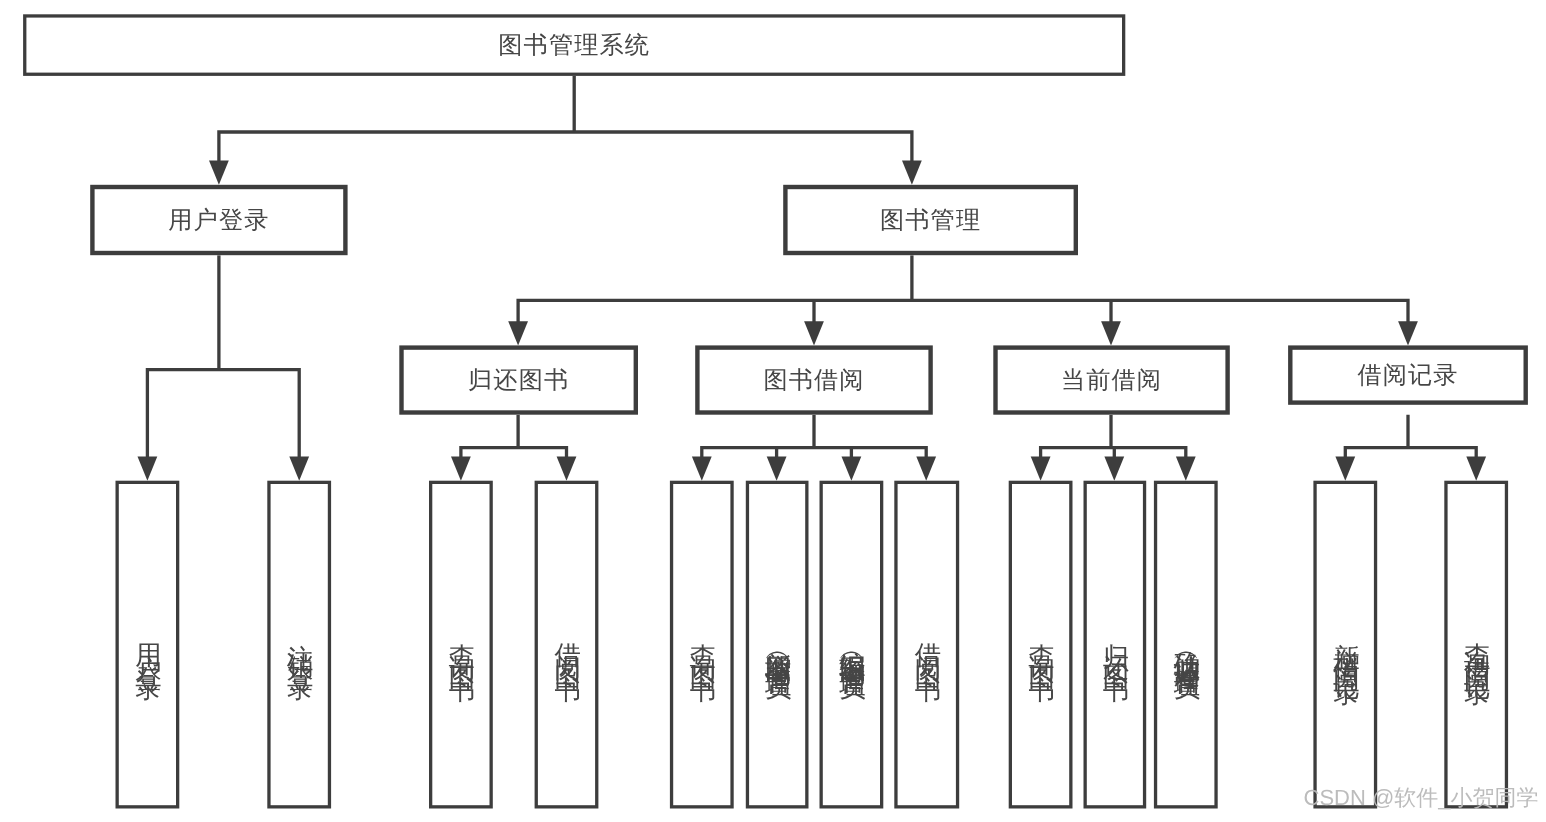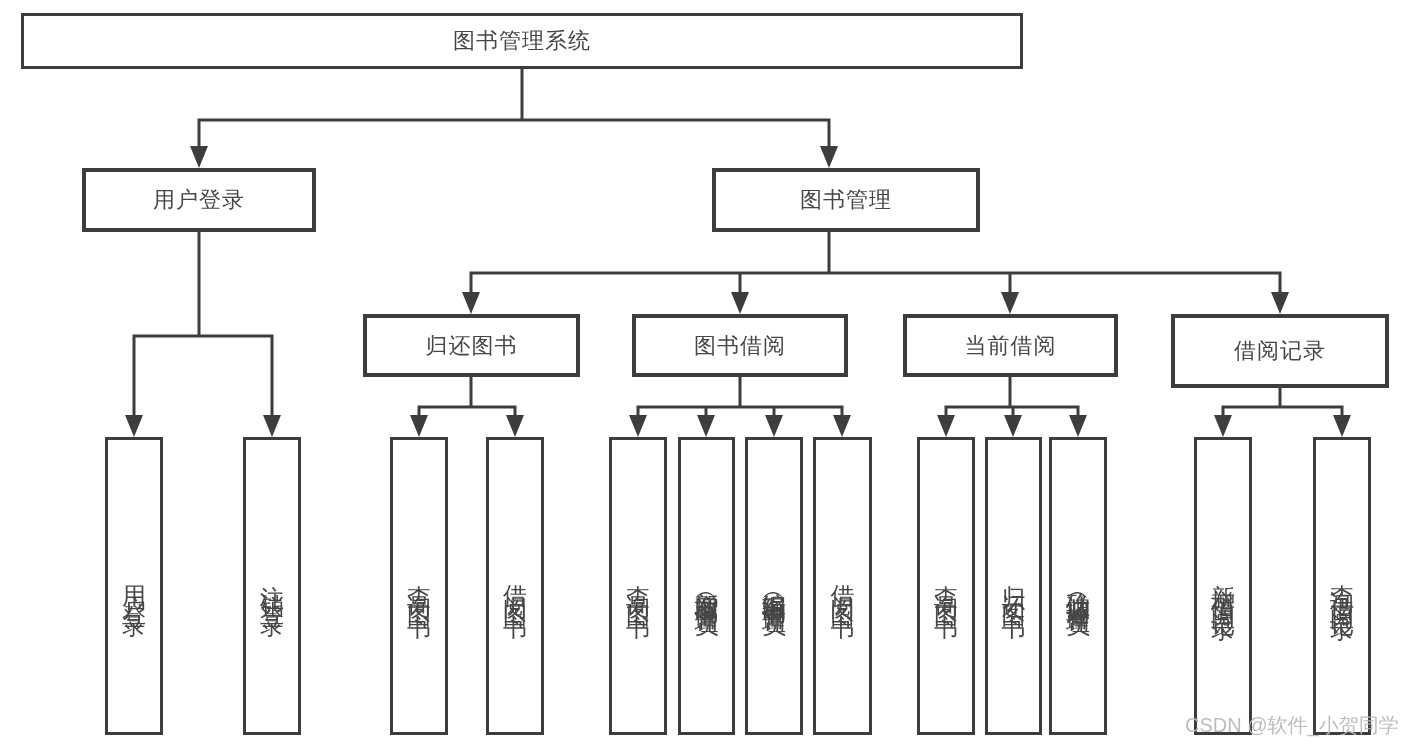--- a/index.html
+++ b/index.html
@@ -96,21 +96,21 @@
 
   <div class="node lvl3" style="left:363px;top:314px;width:217px;height:63px;">
     <span class="h-label">归还图书</span>
   </div>
   <div class="node lvl3" style="left:632px;top:314px;width:216px;height:63px;">
     <span class="h-label">图书借阅</span>
   </div>
   <div class="node lvl3" style="left:903px;top:314px;width:215px;height:63px;justify-content:center;">
     <span class="h-label">当前借阅</span>
   </div>
-  <div class="node lvl3" style="left:1171px;top:314px;width:218px;height:74px;">
+  <div class="node lvl3" style="left:1171px;top:314px;width:218px;height:54px;">
     <span class="h-label">借阅记录</span>
   </div>
 
   <div class="node v-node" style="left:105px;top:437px;width:58px;height:298px;">
     <span class="ls-4">用户登录</span>
   </div>
   <div class="node v-node" style="left:243px;top:437px;width:58px;height:298px;">
     <span class="ls-4">注销登录</span>
   </div>
 

